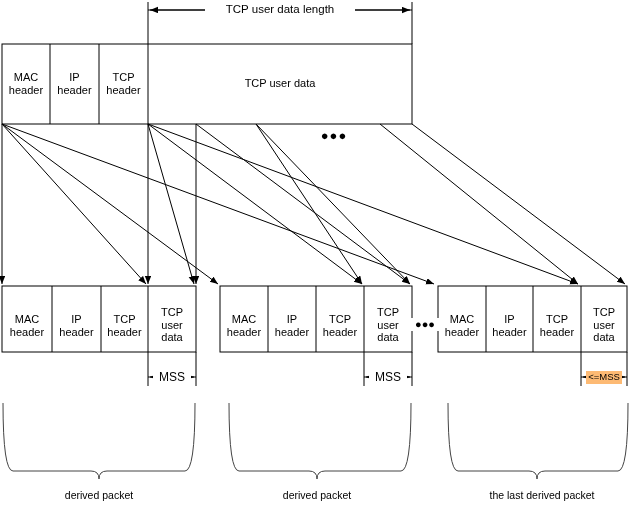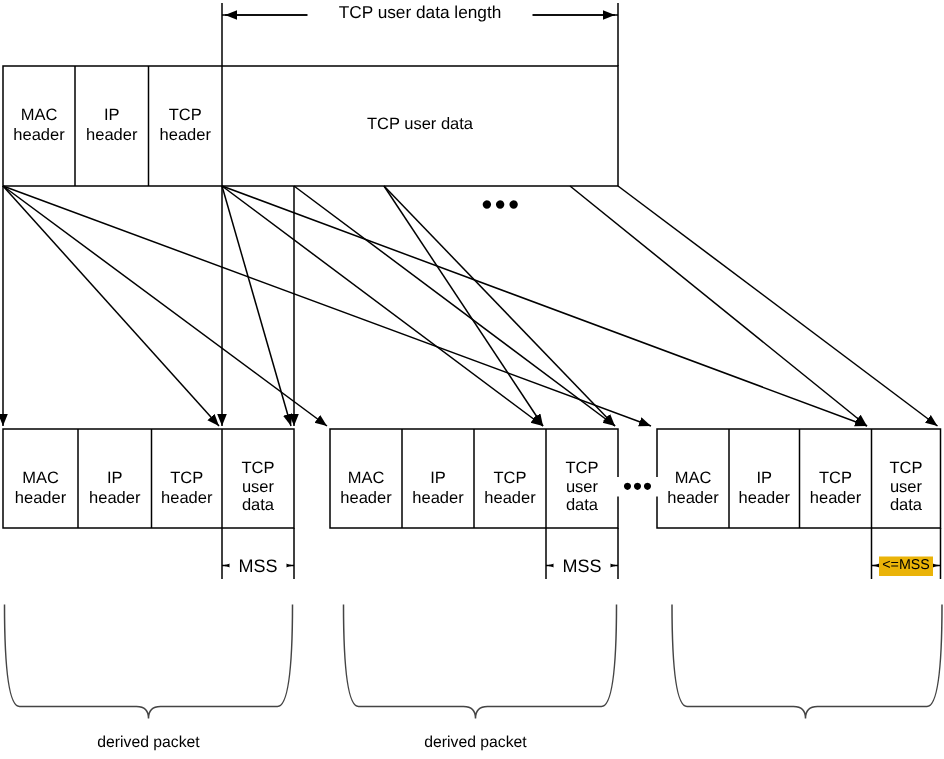--- a/index.html
+++ b/index.html
@@ -146,15 +146,16 @@
 
   <div class="lbl" style="left:438px;top:313px;width:48px;">MAC
 header</div>
   <div class="lbl" style="left:486px;top:313px;width:47px;">IP
 header</div>
   <div class="lbl" style="left:533px;top:313px;width:48px;">TCP
 header</div>
   <div class="lbl" style="left:581px;top:306px;width:46px;">TCP
 user
 data</div>
-  <div class="lbl lbl-mss" style="left:586px;top:371px;width:36px;background:#eab308;font-size:9.5px;">&lt;=MSS</div>
+  <div class="lbl lbl-mss" style="left:586px;top:371px;width:36px;background:#fdba74;font-size:9.5px;">&lt;=MSS</div>
+  <div class="lbl cap" style="left:462px;top:489px;width:160px;">the last derived packet</div>
 
 </div>
 
 </body></html>

